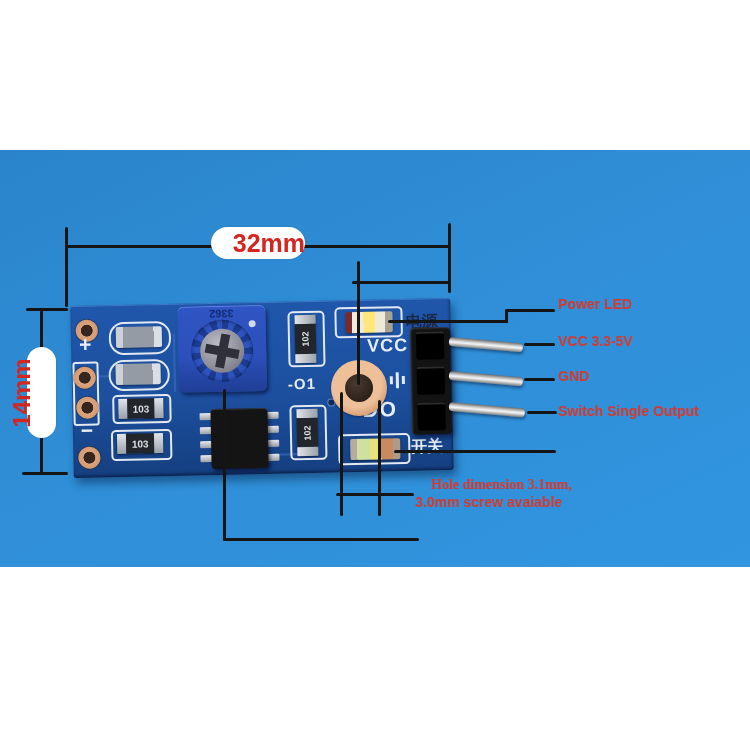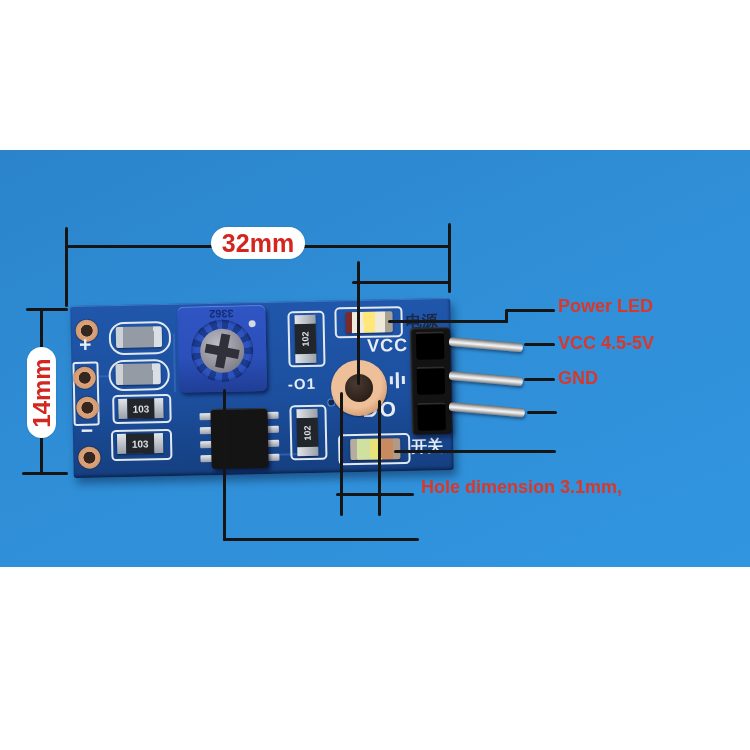--- a/index.html
+++ b/index.html
@@ -64,25 +64,25 @@
   #hole-inner{position:absolute;left:14px;top:14px;width:28px;height:28px;border-radius:50%;
     background:radial-gradient(circle at 40% 35%,#4a3a30,#2a1f19 75%);}
   .trace{position:absolute;background:#3a6cc0;opacity:.65;}
   .via{position:absolute;width:6px;height:6px;border-radius:50%;background:#0e2a55;box-shadow:0 0 0 1px #5d86c6;}
   
   .bars{position:absolute;display:flex;align-items:center;gap:3px;}
   .bars i{display:block;background:#e3e9f0;width:3px;}
   
   .ln{position:absolute;background:#151515;border-radius:2px;z-index:4;}
   .pill{position:absolute;background:#ffffff;border-radius:16px;z-index:5;
-    display:flex;align-items:center;justify-content:center;
+    display:flex;align-items:center;justify-content:flex-end;
     color:#d3261f;font-weight:bold;font-size:25px;white-space:nowrap;
     box-shadow:0 0 2px rgba(0,0,0,.15);}
   .rot-pill span{transform:rotate(-90deg);font-size:24px;}
-  .callout{position:absolute;color:#d8382b;font-weight:bold;font-size:18px;white-space:nowrap;z-index:5;}
+  .callout{position:absolute;color:#d8382b;font-weight:bold;font-size:14px;white-space:nowrap;z-index:5;}
 </style>
 </head>
 <body>
 
 <div id="stage">
 
   <div id="photo-band"></div>
 
   <div id="board">
 
@@ -217,17 +217,19 @@
   <div class="ln" style="left:524px;top:378px;width:31px;height:3px;"></div>
   <div class="ln" style="left:527px;top:411px;width:30px;height:3px;"></div>
   <div class="ln" style="left:394px;top:450px;width:162px;height:3px;"></div>
   <div class="ln" style="left:340px;top:392px;width:3px;height:124px;"></div>
   <div class="ln" style="left:378px;top:400px;width:3px;height:116px;"></div>
   <div class="ln" style="left:336px;top:493px;width:78px;height:3px;"></div>
   <div class="ln" style="left:223px;top:389px;width:3px;height:152px;"></div>
   <div class="ln" style="left:223px;top:538px;width:196px;height:3px;"></div>
 
   <div class="callout" style="left:558px;top:296px;">Power LED</div>
-  <div class="callout" style="left:558px;top:333px;">VCC 4.5-5V</div>
+  <div class="callout" style="left:558px;top:333px;">VCC 3.3-5V</div>
   <div class="callout" style="left:558px;top:368px;">GND</div>
-  <div class="callout" style="left:421px;top:477px;">Hole dimension 3.1mm,</div>
+  <div class="callout" style="left:558px;top:403px;">Switch Single Output</div>
+  <div class="callout" style="left:431px;top:477px;font-family:Liberation Serif, serif;">Hole dimension 3.1mm,</div>
+  <div class="callout" style="left:415px;top:494px;">3.0mm screw avaiable</div>
 
 </div>
 
 </body></html>

